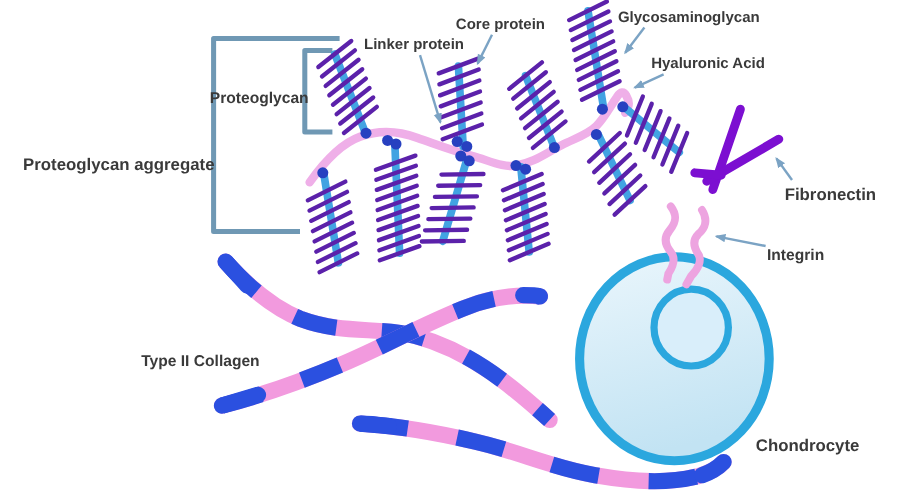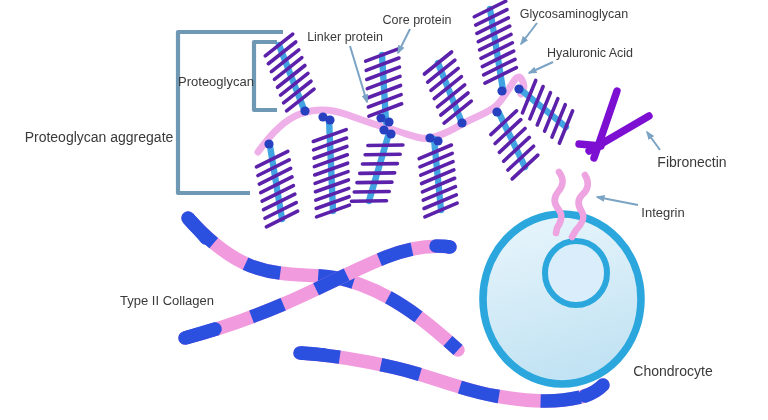--- a/index.html
+++ b/index.html
@@ -1,17 +1,17 @@
 <!DOCTYPE html>
 <html style="--ink: #3a3a3a; --bracket: #6f98b4; --arrow: #7ba3c4; --backbone: #efafe8; --stem: #42a3e2; --bristle: #5b21aa; --dot: #2740c0; --fibro: #7c0fd1; --integ: #eda4e0; --cell: #2ba7de; --colPink: #f29ade; --colBlue: #2b50e0;"><head>
 <meta charset="utf-8">
 <style>
   html,body{margin:0;padding:0;background:#ffffff;}
   .stage{position:relative;width:768px;height:420px;background:#fff;overflow:hidden;
-         font-family:"Liberation Sans", sans-serif;}
+         font-family:"Liberation Sans", sans-serif;font-weight:bold;}
   svg{display:block;}
   .bracket{fill:none;stroke:var(--bracket);stroke-width:4.2;stroke-linejoin:round;stroke-linecap:butt;}
   .label{fill:var(--ink);font-family:"Liberation Sans",sans-serif;font-size:12.5px;}
   .label-md{font-size:13px;}
   .label-lg{font-size:14px;}
   .backbone{fill:none;stroke:var(--backbone);stroke-width:7;stroke-linecap:round;}
   .stem{fill:none;stroke:var(--stem);stroke-width:6.4;stroke-linecap:round;}
   .bristle{fill:none;stroke:var(--bristle);stroke-width:3.6;stroke-linecap:round;}
   .dot{fill:var(--dot);}
   .fibro{fill:none;stroke:var(--fibro);stroke-width:7.4;stroke-linecap:round;}

